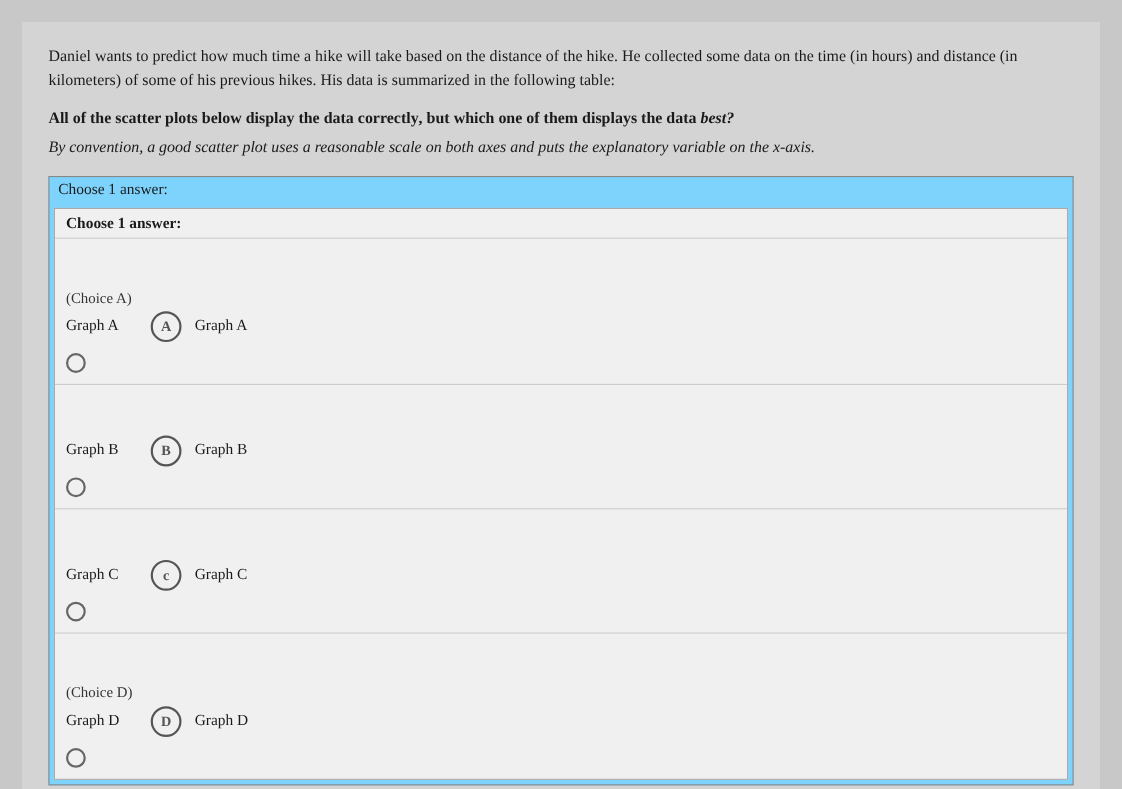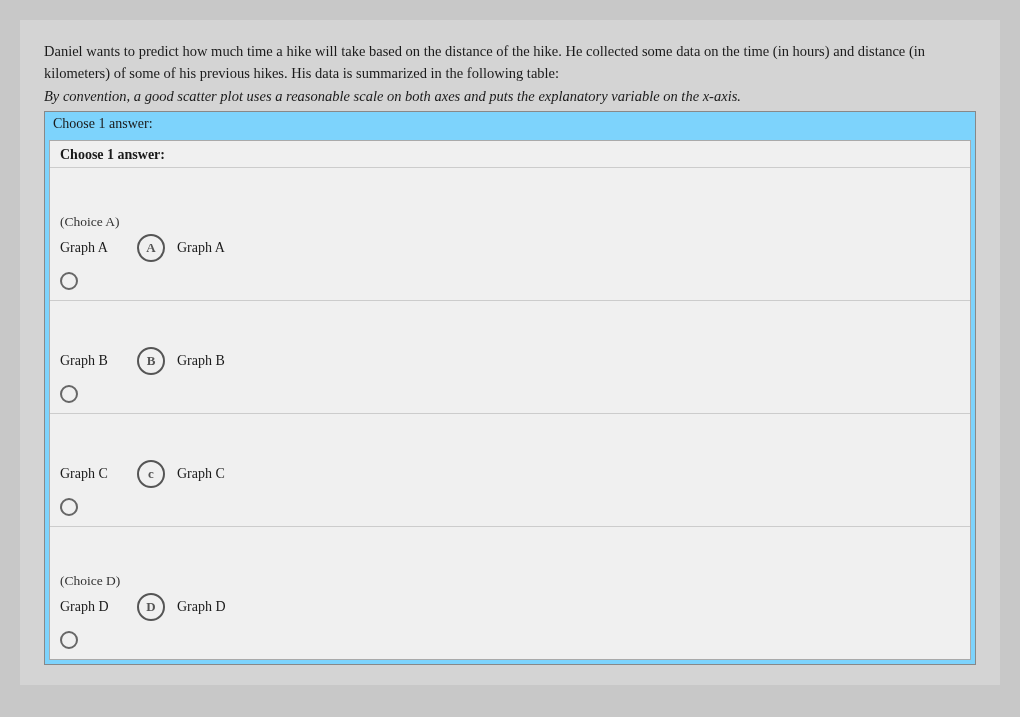--- a/index.html
+++ b/index.html
@@ -22,20 +22,21 @@
 
     .page-container {
       background-color: #d4d4d4;
       width: 980px;
       padding: 20px 24px;
     }
 
     .question-text {
       font-size: 14.5px;
       line-height: 1.55;
+      margin-bottom: 12px;
       color: #1a1a1a;
     }
 
     .data-table {
       margin-bottom: 10px;
     }
 
     .data-row {
       display: flex;
       align-items: baseline;
@@ -60,21 +61,21 @@
       font-weight: bold;
       font-size: 14.5px;
       line-height: 1.55;
       margin-bottom: 4px;
     }
 
     .italic-note {
       font-style: italic;
       font-size: 14.5px;
       line-height: 1.55;
-      margin-bottom: 4px;
+      margin-bottom: 14px;
     }
 
     .choose-answer-outer {
       border: 1px solid #888;
       background-color: #7dd3fc;
       padding: 0;
     }
 
     .choose-answer-label-outer {
       font-size: 14px;
@@ -163,20 +164,23 @@
     }
   </style>
 </head>
 <body>
 
 <div class="page-container">
 
   <p class="question-text">Daniel wants to predict how much time a hike will take based on the distance of the hike. He collected some data on the time (in hours) and distance (in kilometers) of some of his previous hikes. His data is summarized in the following table:</p>
 
 
+  <p class="bold-question">
+    <span>All of the scatter plots below display the data <strong>correctly</strong>, but which one of them displays the data <strong><em>best?</em></strong></span>
+  </p>
   <p class="italic-note">By convention, a good scatter plot uses a reasonable scale on both axes and puts the explanatory variable on the x-axis.</p>
 
   <div class="choose-answer-outer">
     <div class="choose-answer-label-outer">Choose 1 answer:</div>
 
     <div class="choose-answer-inner">
       <div class="choose-answer-label-inner">Choose 1 answer:</div>
 
       <div class="choice-row">
         <div class="choice-header">(Choice A)</div>

